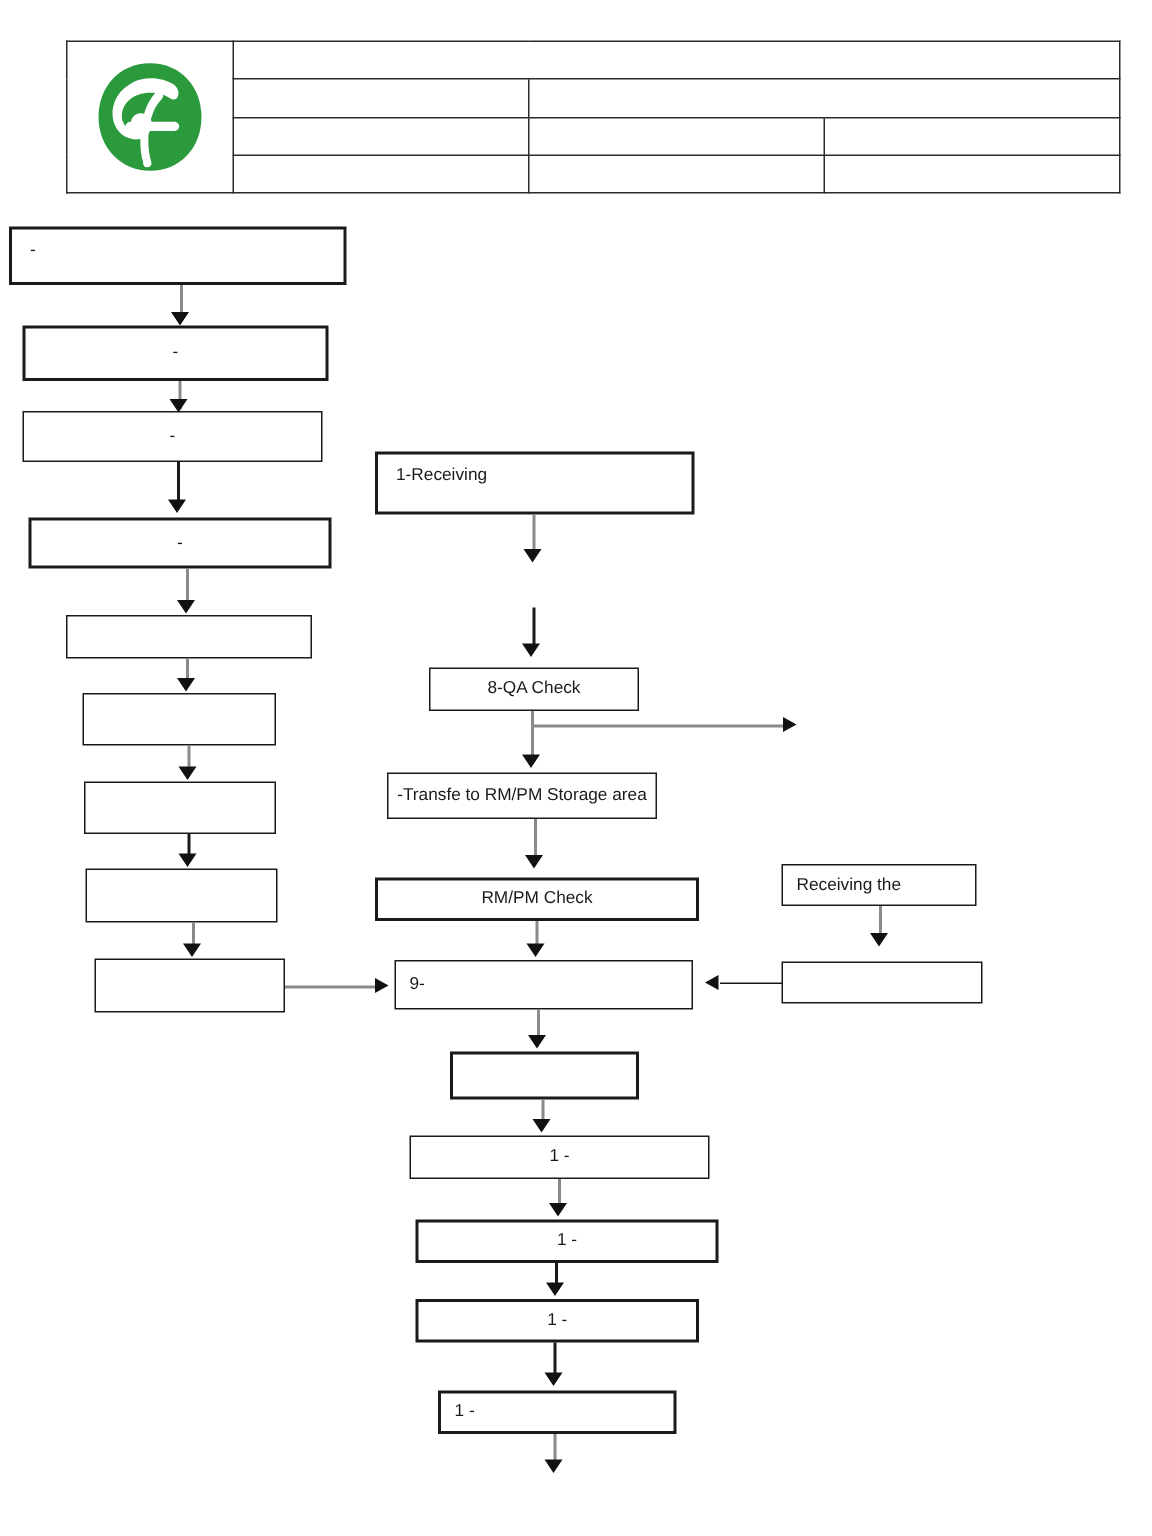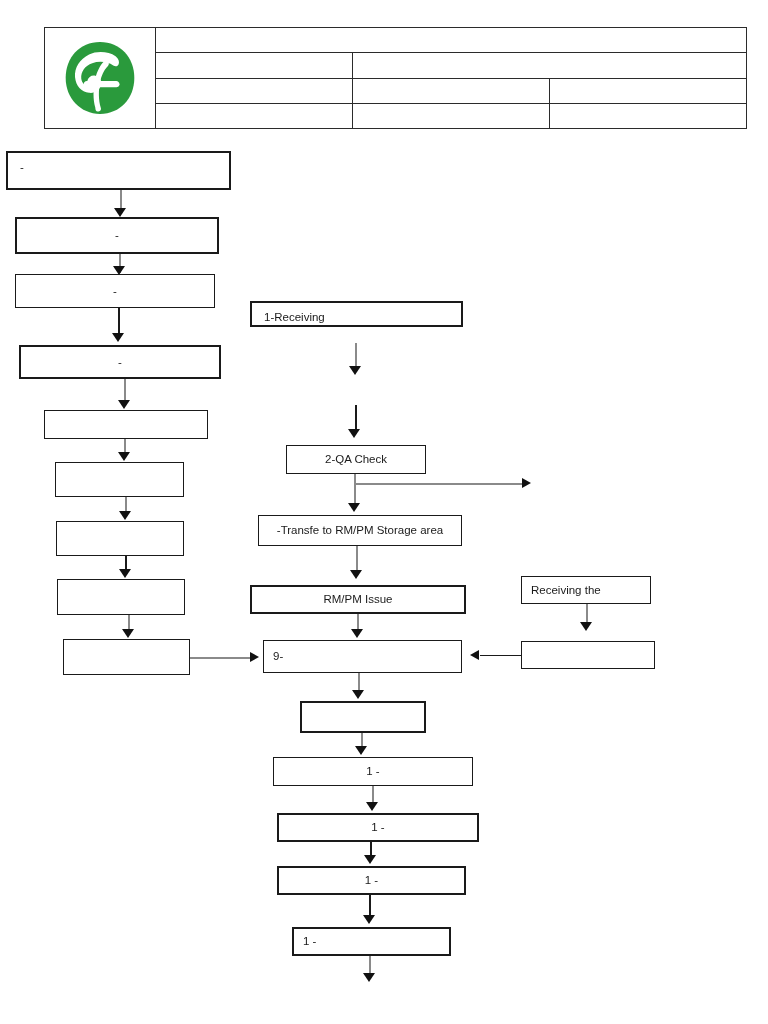--- a/index.html
+++ b/index.html
@@ -200,31 +200,31 @@
 
   <div class="vline dark" style="left:125px; top:556px; height:16px;"></div>
   <div class="arrow-down" style="left:119px; top:569px;"></div>
 
   <div class="vline" style="left:128px; top:615px; height:17px;"></div>
   <div class="arrow-down" style="left:122px; top:629px;"></div>
 
   <div class="hline" style="left:190px; top:657px; width:61px;"></div>
   <div class="arrow-right" style="left:250px; top:652px;"></div>
 
-  <div class="node bold-border topleft" style="left:250px; top:301px; width:213px; height:26px;">
+  <div class="node bold-border topleft" style="left:250px; top:301px; width:213px; height:42px;">
       <span>1-Receiving</span>
     </div>
   <div class="node med-border center" style="left:286px; top:445px; width:140px; height:29px;">
-      <span>2-QA Check</span>
-    </div>
-  <div class="node med-border center" style="left:258px; top:515px; width:204px; height:31px;">
+      <span>8-QA Check</span>
+    </div>
+  <div class="node med-border center" style="left:258px; top:515px; width:180px; height:31px;">
       <span>-Transfe  to RM/PM Storage area</span>
     </div>
   <div class="node bold-border center" style="left:250px; top:585px; width:216px; height:29px;">
-      <span>RM/PM Issue</span>
+      <span>RM/PM Check</span>
     </div>
   <div class="node med-border left" style="left:263px; top:640px; width:199px; height:33px;">
       <span>9-</span>
     </div>
   <div class="node bold-border center" style="left:300px; top:701px; width:126px; height:32px;">
       <span></span>
     </div>
   <div class="node med-border center" style="left:273px; top:757px; width:200px; height:29px;">
       <span>1 -</span>
     </div>

